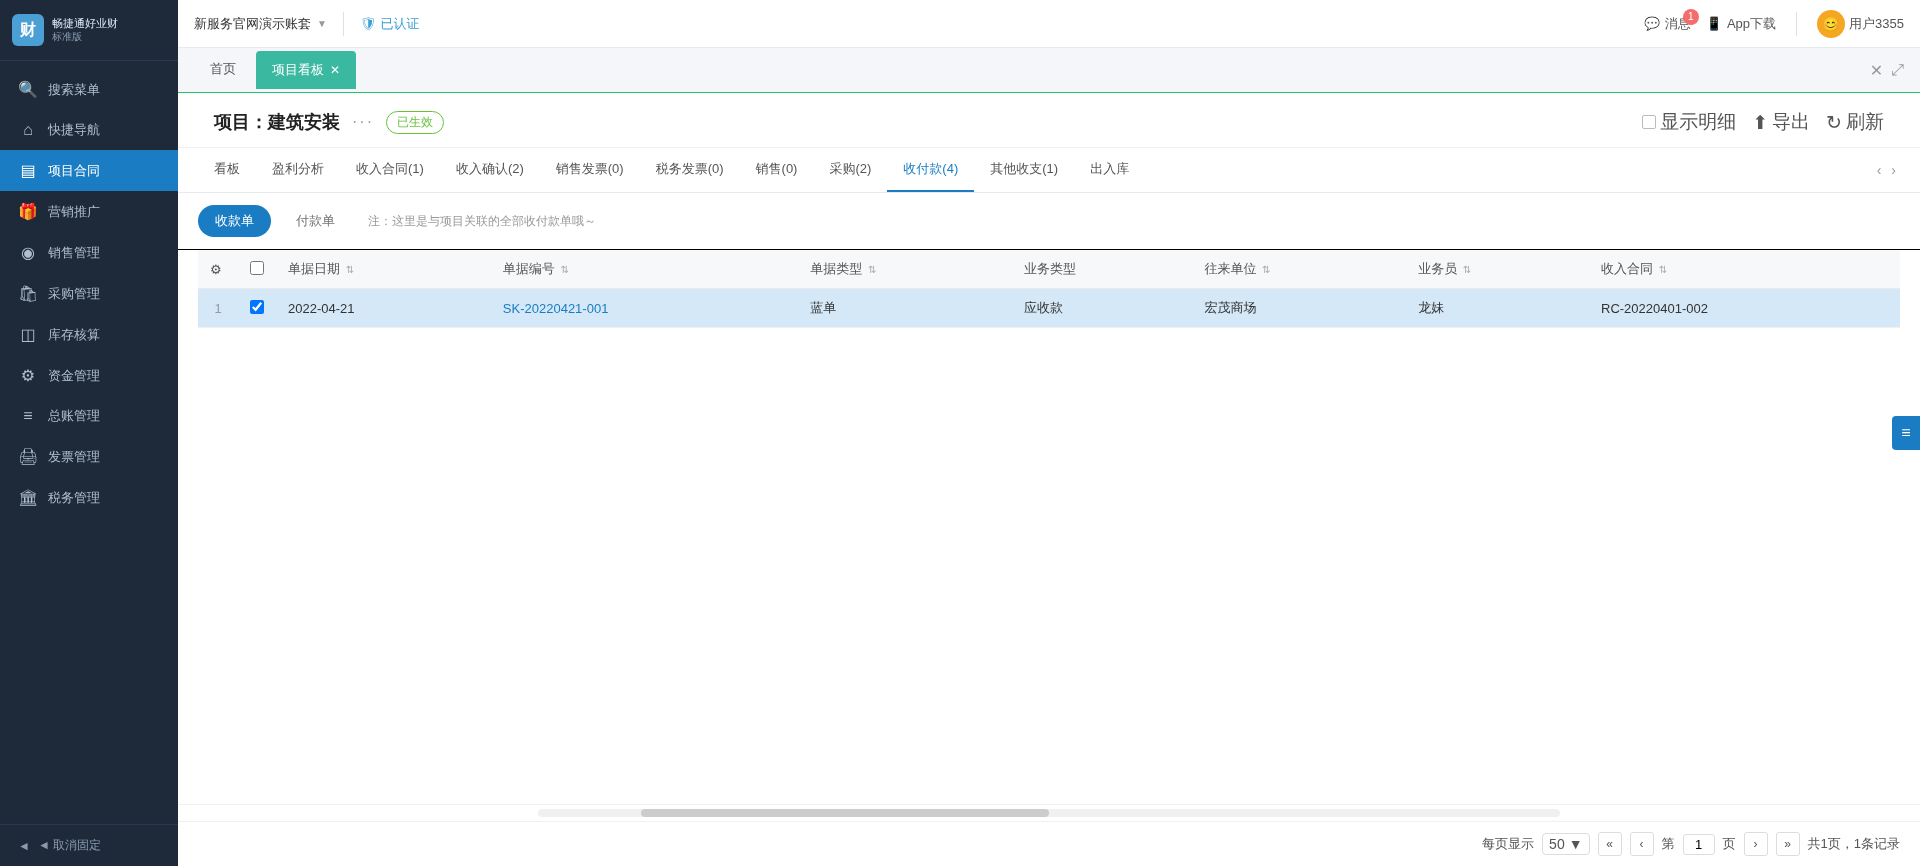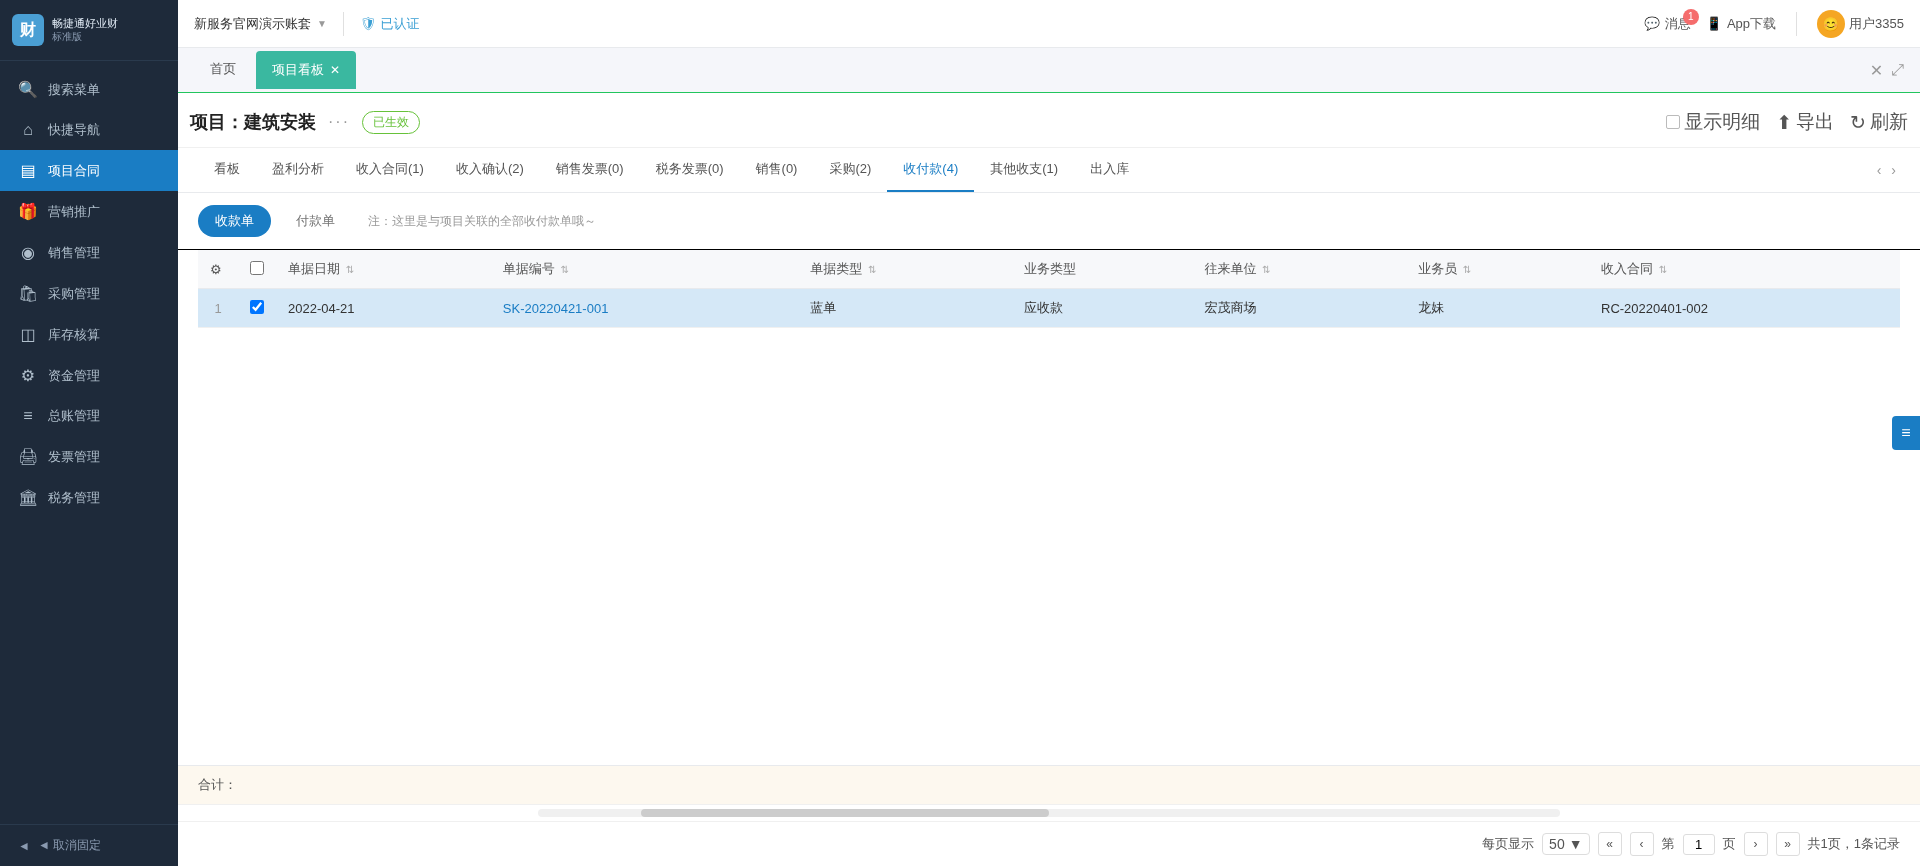--- a/index.html
+++ b/index.html
@@ -110,21 +110,21 @@
       display: flex; align-items: center; gap: 6px;
     }
     .tab-close { font-size: 12px; cursor: pointer; }
 
     
     .content { flex: 1; background: white; overflow: auto; display: flex; flex-direction: column; }
 
     
     .project-header {
       display: flex; align-items: center;
-      padding: 16px 12px 12px;
+      padding: 16px 36px 12px;
       border-bottom: 1px solid #f0f0f0;
       gap: 12px;
     }
     .project-title { font-size: 18px; font-weight: bold; color: #222; }
     .project-more { color: #999; cursor: pointer; font-size: 16px; letter-spacing: 2px; }
     .project-status {
       border: 1px solid #67c23a; color: #67c23a;
       border-radius: 12px; padding: 2px 10px; font-size: 12px;
     }
     .project-actions { margin-left: auto; display: flex; align-items: center; gap: 16px; }
@@ -494,23 +494,20 @@
               <span>龙妹</span>
             </td>
             <td>
               <span>RC-20220401-002</span>
             </td>
           </tr>
         </tbody>
       </table>
     </div>
 
-    <div class="table-footer">
-      <span>合计：</span>
-    </div>
 
     <div class="table-scrollbar-area">
       <div class="fake-scrollbar">
         <div class="fake-scrollbar-thumb"></div>
       </div>
     </div>
 
     <div class="pagination">
       <span>每页显示</span>
       <div class="page-size-select">

